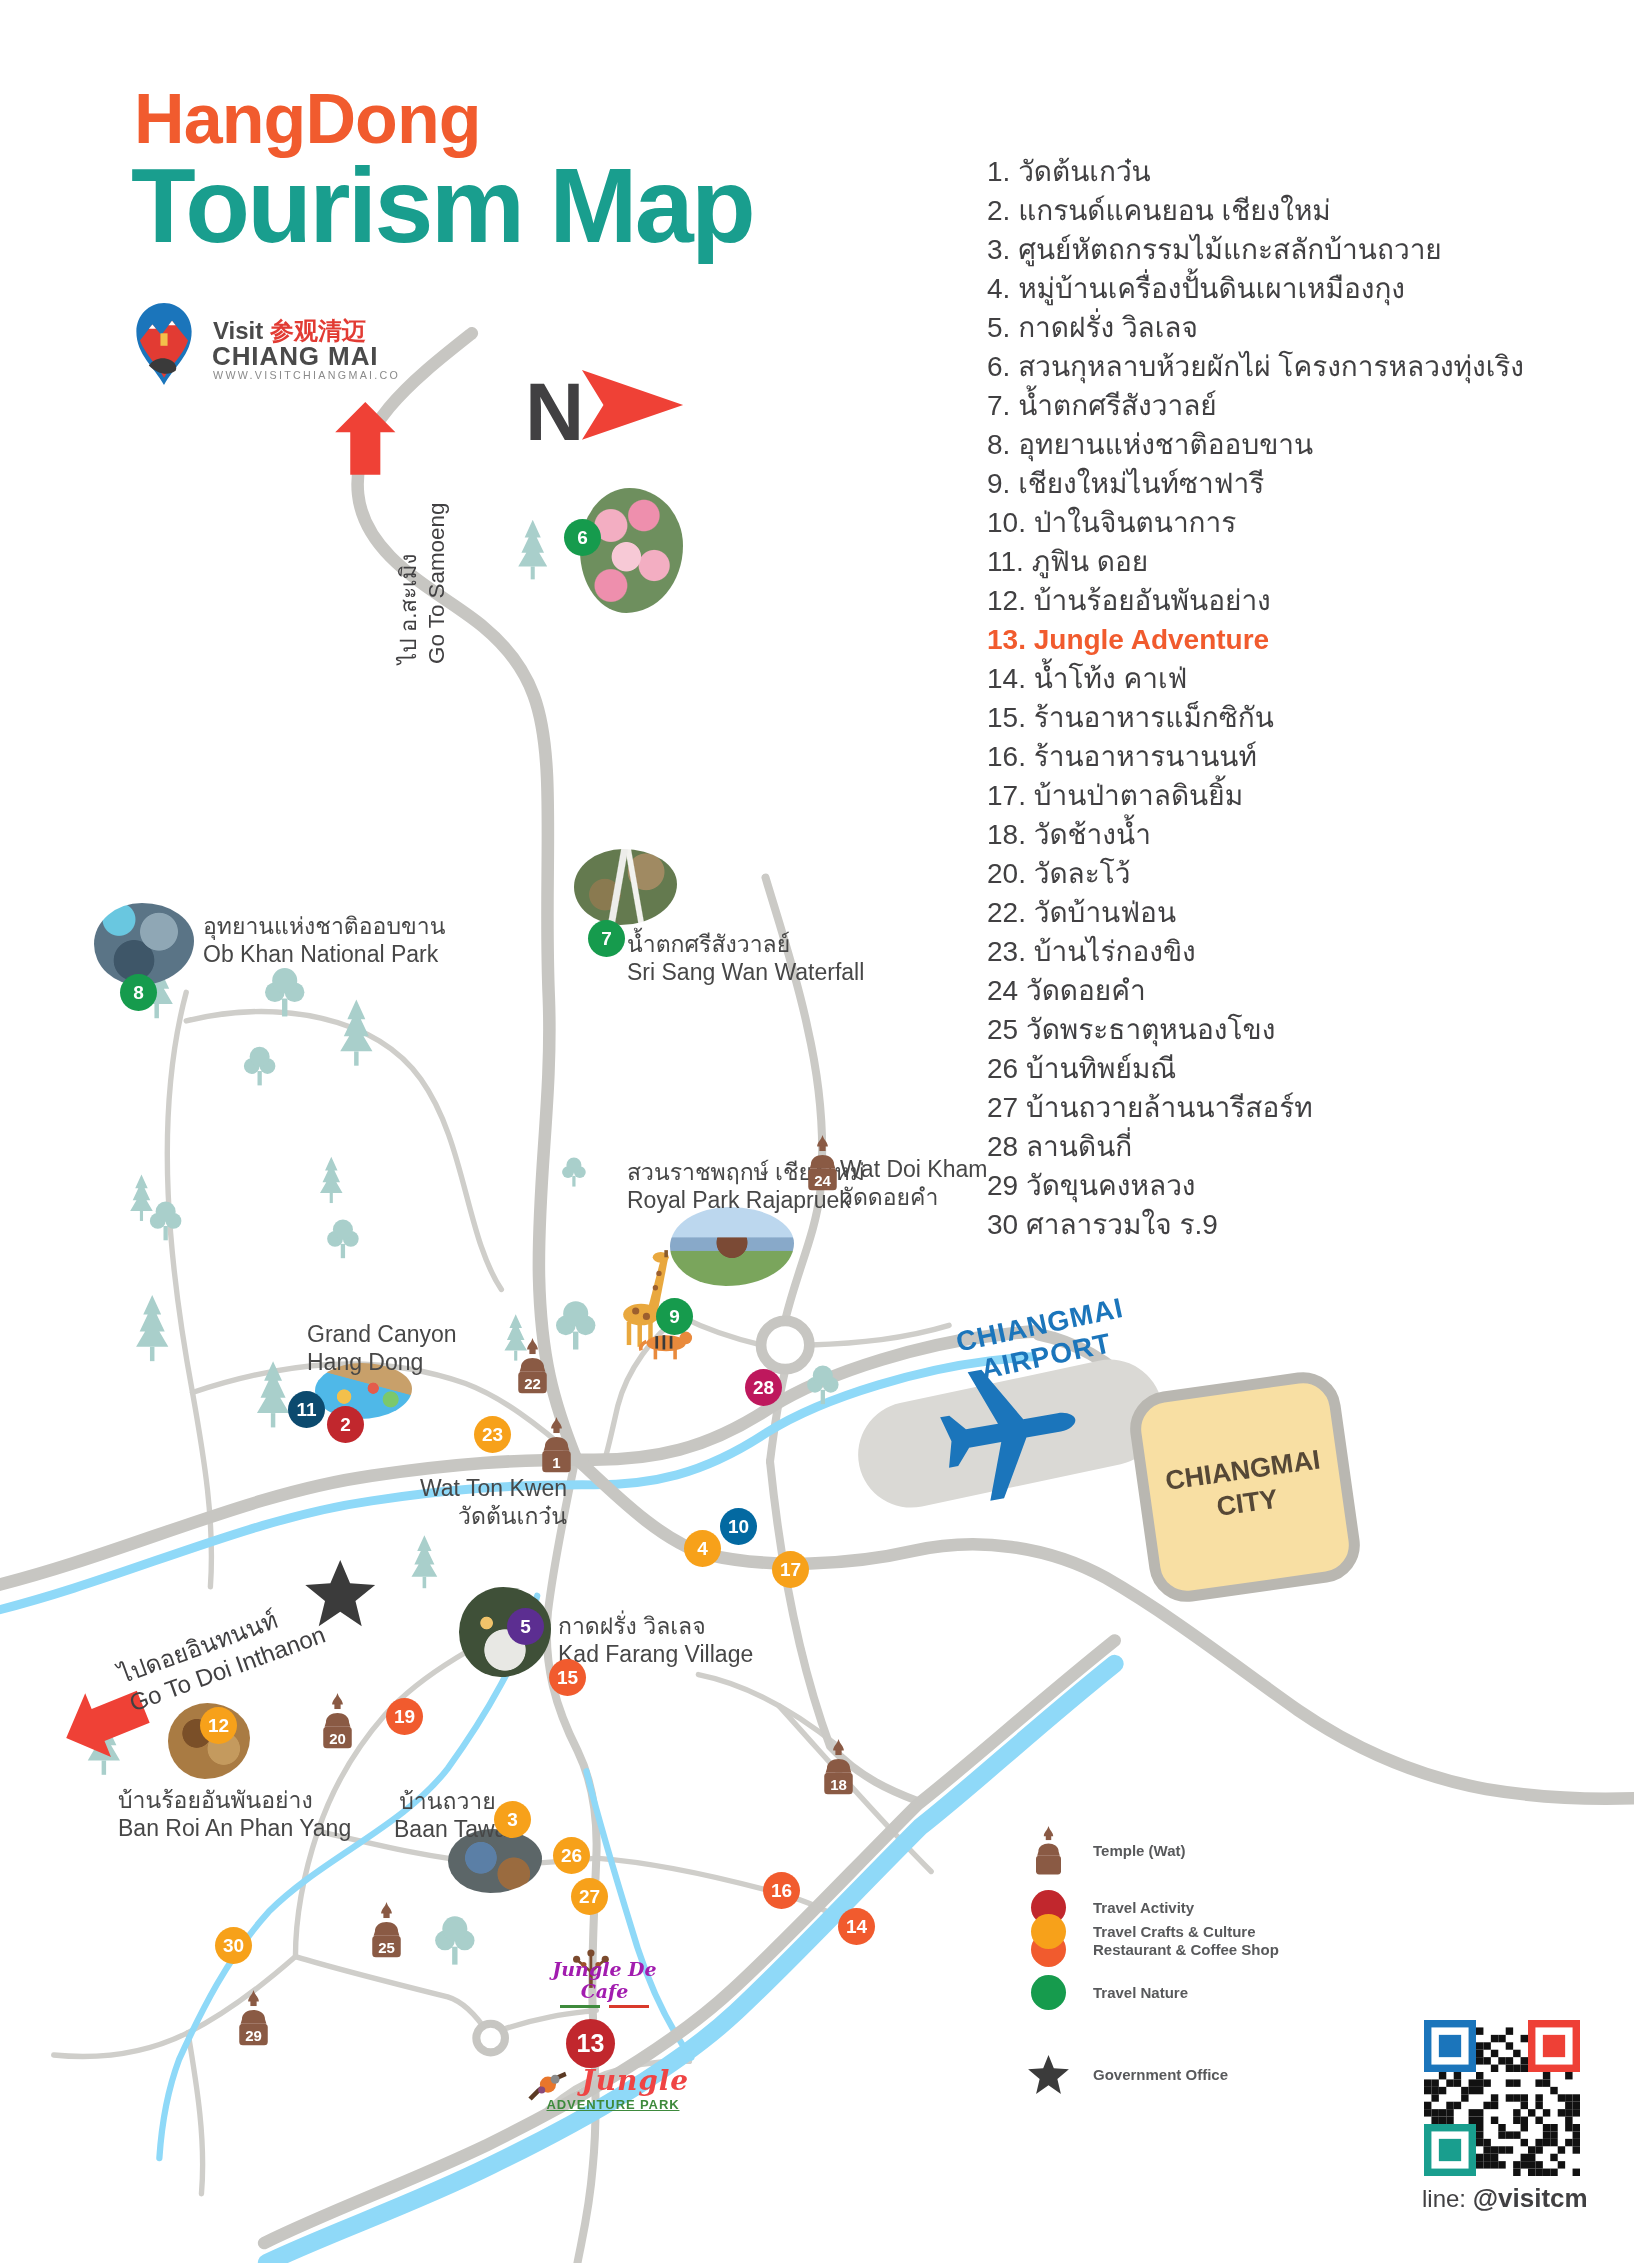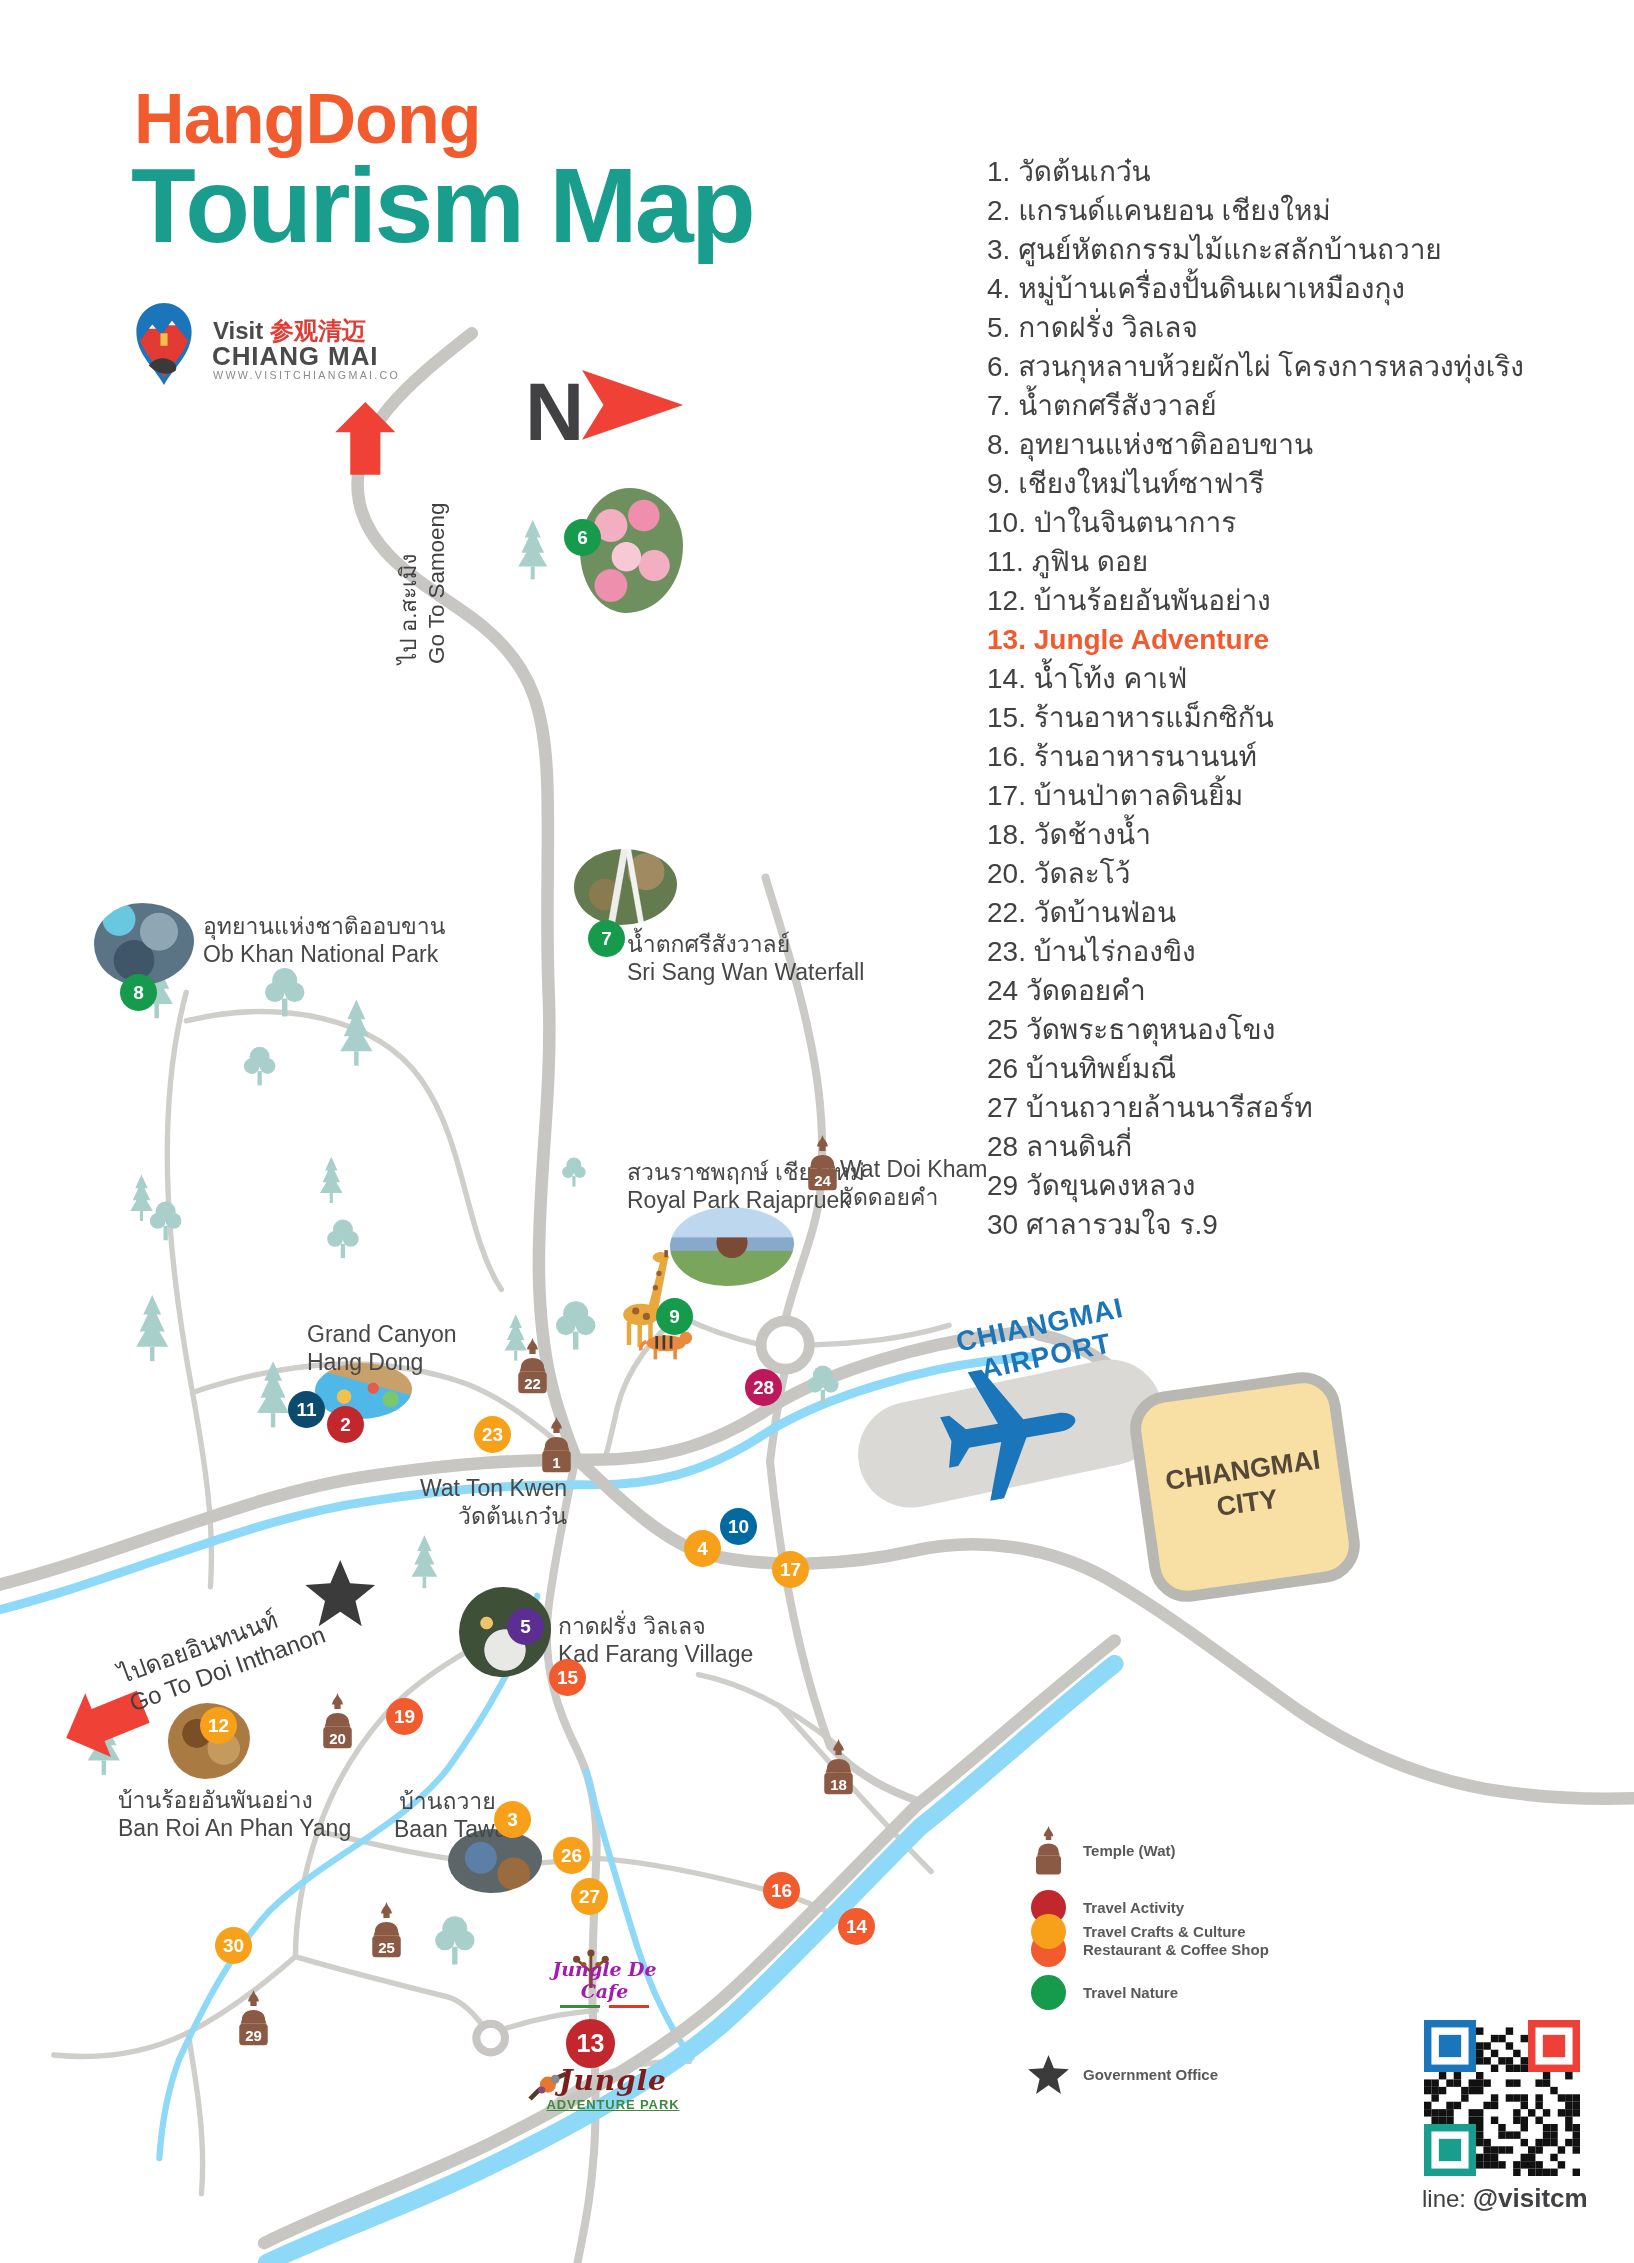--- a/index.html
+++ b/index.html
@@ -89,31 +89,31 @@
   .ph-wood{background:
      radial-gradient(circle at 35% 40%,#7A4F28 0 20%,transparent 21%),
      radial-gradient(circle at 68% 60%,#C49A5E 0 22%,transparent 23%),
      #A97B43;}
   .ph-craft{background:
      radial-gradient(circle at 35% 45%,#5B7FA6 0 22%,transparent 23%),
      radial-gradient(circle at 70% 70%,#9A6B3F 0 20%,transparent 21%),
      #5C6668;}
 
   
-  .legend-row{position:absolute;left:1026px;height:47px;display:flex;align-items:center;gap:12px;}
+  .legend-row{position:absolute;left:1026px;height:47px;display:flex;align-items:center;gap:22px;}
   .legend-icon{width:45px;display:flex;justify-content:center;}
   .legend-dot{width:35px;height:35px;border-radius:50%;}
   .legend-label{font-size:15px;font-weight:bold;color:#58595B;white-space:nowrap;}
 
   
   .jcafe{left:533px;top:1958px;width:143px;text-align:center;}
   .jcafe .t{font-family:"DejaVu Serif",serif;font-style:italic;font-size:19px;color:#a21caf;font-weight:bold;}
   .jpark{left:537px;top:2064px;width:152px;text-align:center;}
-  .jpark .m{font-size:28px;font-weight:bold;color:#7f1d1d;letter-spacing:0.9px;
-            font-family:"DejaVu Serif",serif;font-style:italic;}
+  .jpark .m{font-size:28px;font-weight:bold;color:#ef4444;letter-spacing:0.9px;
+            font-family:"DejaVu Serif",serif;font-style:italic;text-align:right;}
   .jpark .s{font-size:13px;font-weight:bold;color:#3E8A3C;letter-spacing:0.9px;text-decoration:underline;}
 
   .qr-caption{left:1422px;top:2183px;width:188px;font-size:24px;color:#414042;}
   .qr-caption b{font-size:26px;}
 </style>
 </head>
 <body>
 
 <div class="page">
 

